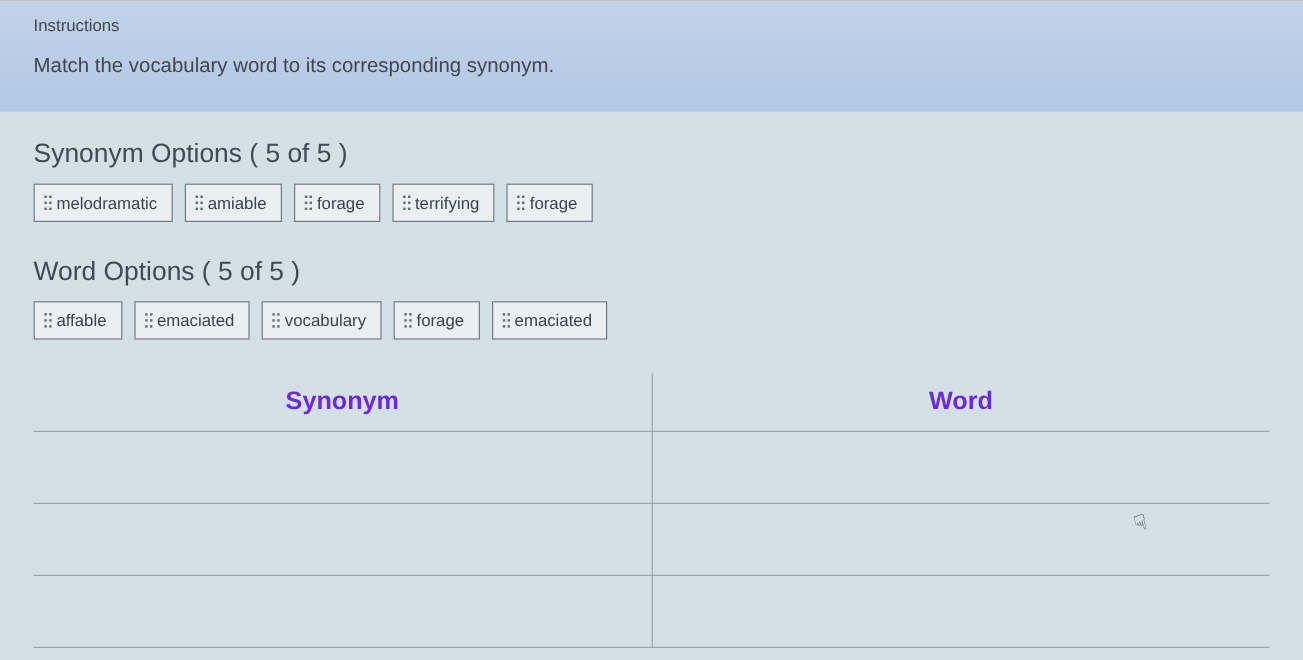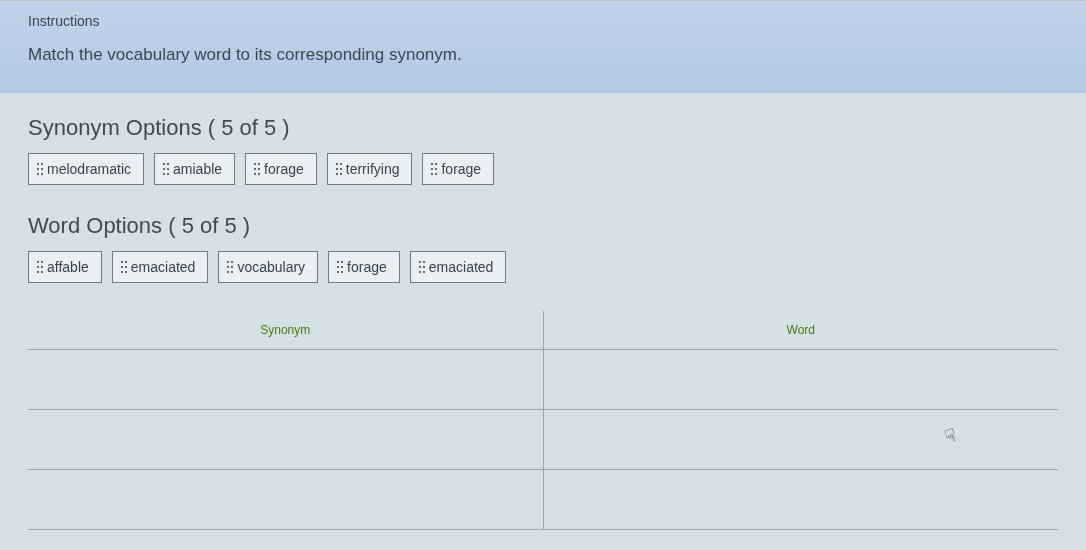--- a/index.html
+++ b/index.html
@@ -12,21 +12,21 @@
     .content { padding: 22px 28px 0; }
 
     .section-heading { font-size: 22px; color: #404a55; margin-bottom: 12px; }
 
     .chip-row { display: flex; flex-wrap: wrap; gap: 10px; margin-bottom: 28px; }
     .chip { display: inline-flex; align-items: center; background: #e9eff2; border: 1px solid #6f7b84; padding: 7px 12px 7px 8px; font-size: 14px; color: #3a434d; cursor: grab; user-select: none; }
     .chip .grip { display: inline-flex; flex-direction: column; gap: 3px; margin-right: 8px; }
     .chip .grip span { display: block; width: 2px; height: 2px; background: #5f6a72; box-shadow: 4px 0 0 #5f6a72; }
 
     .match-table { width: 100%; margin-top: 8px; border-collapse: collapse; }
-    .match-table th { font-weight: 400; font-size: 12px; color: #4d7c0f; padding: 12px 0; border-bottom: 1px solid #9aa6ad; width: 50%; }
+    .match-table th { font-weight: 700; font-size: 21px; color: #6d28d9; padding: 12px 0; border-bottom: 1px solid #9aa6ad; width: 50%; }
     .match-table th:first-child { border-right: 1px solid #9aa6ad; }
     .match-table td { height: 60px; border-bottom: 1px solid #9aa6ad; width: 50%; }
     .match-table td:first-child { border-right: 1px solid #9aa6ad; }
     .match-table td.drop-zone { background: transparent; }
 
     .cursor-hand { position: absolute; left: 945px; top: 425px; font-size: 18px; transform: rotate(-15deg); pointer-events: none; }
   </style>
 </head>
 <body>
 

